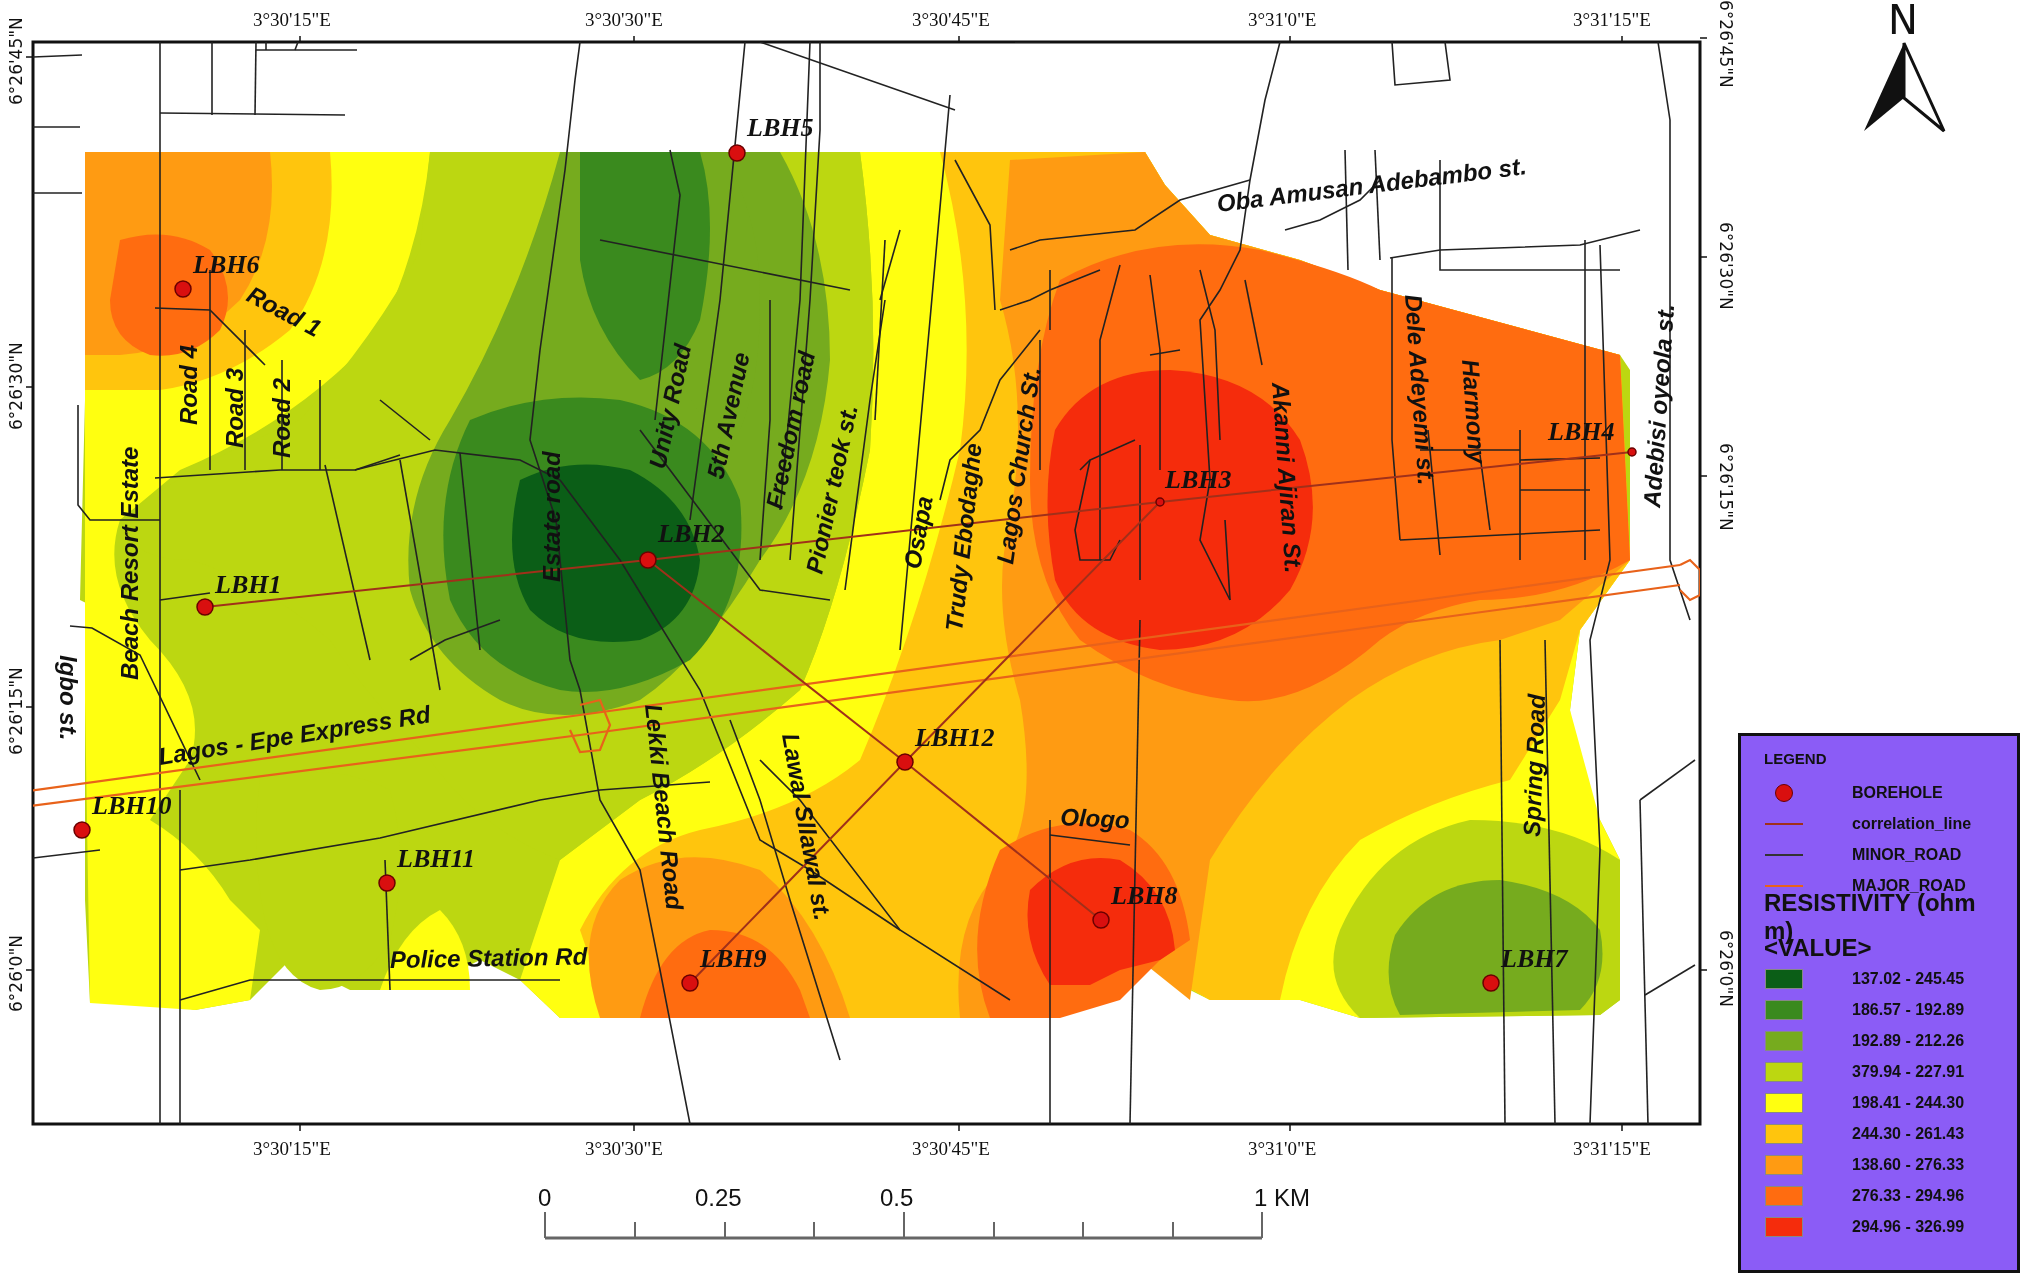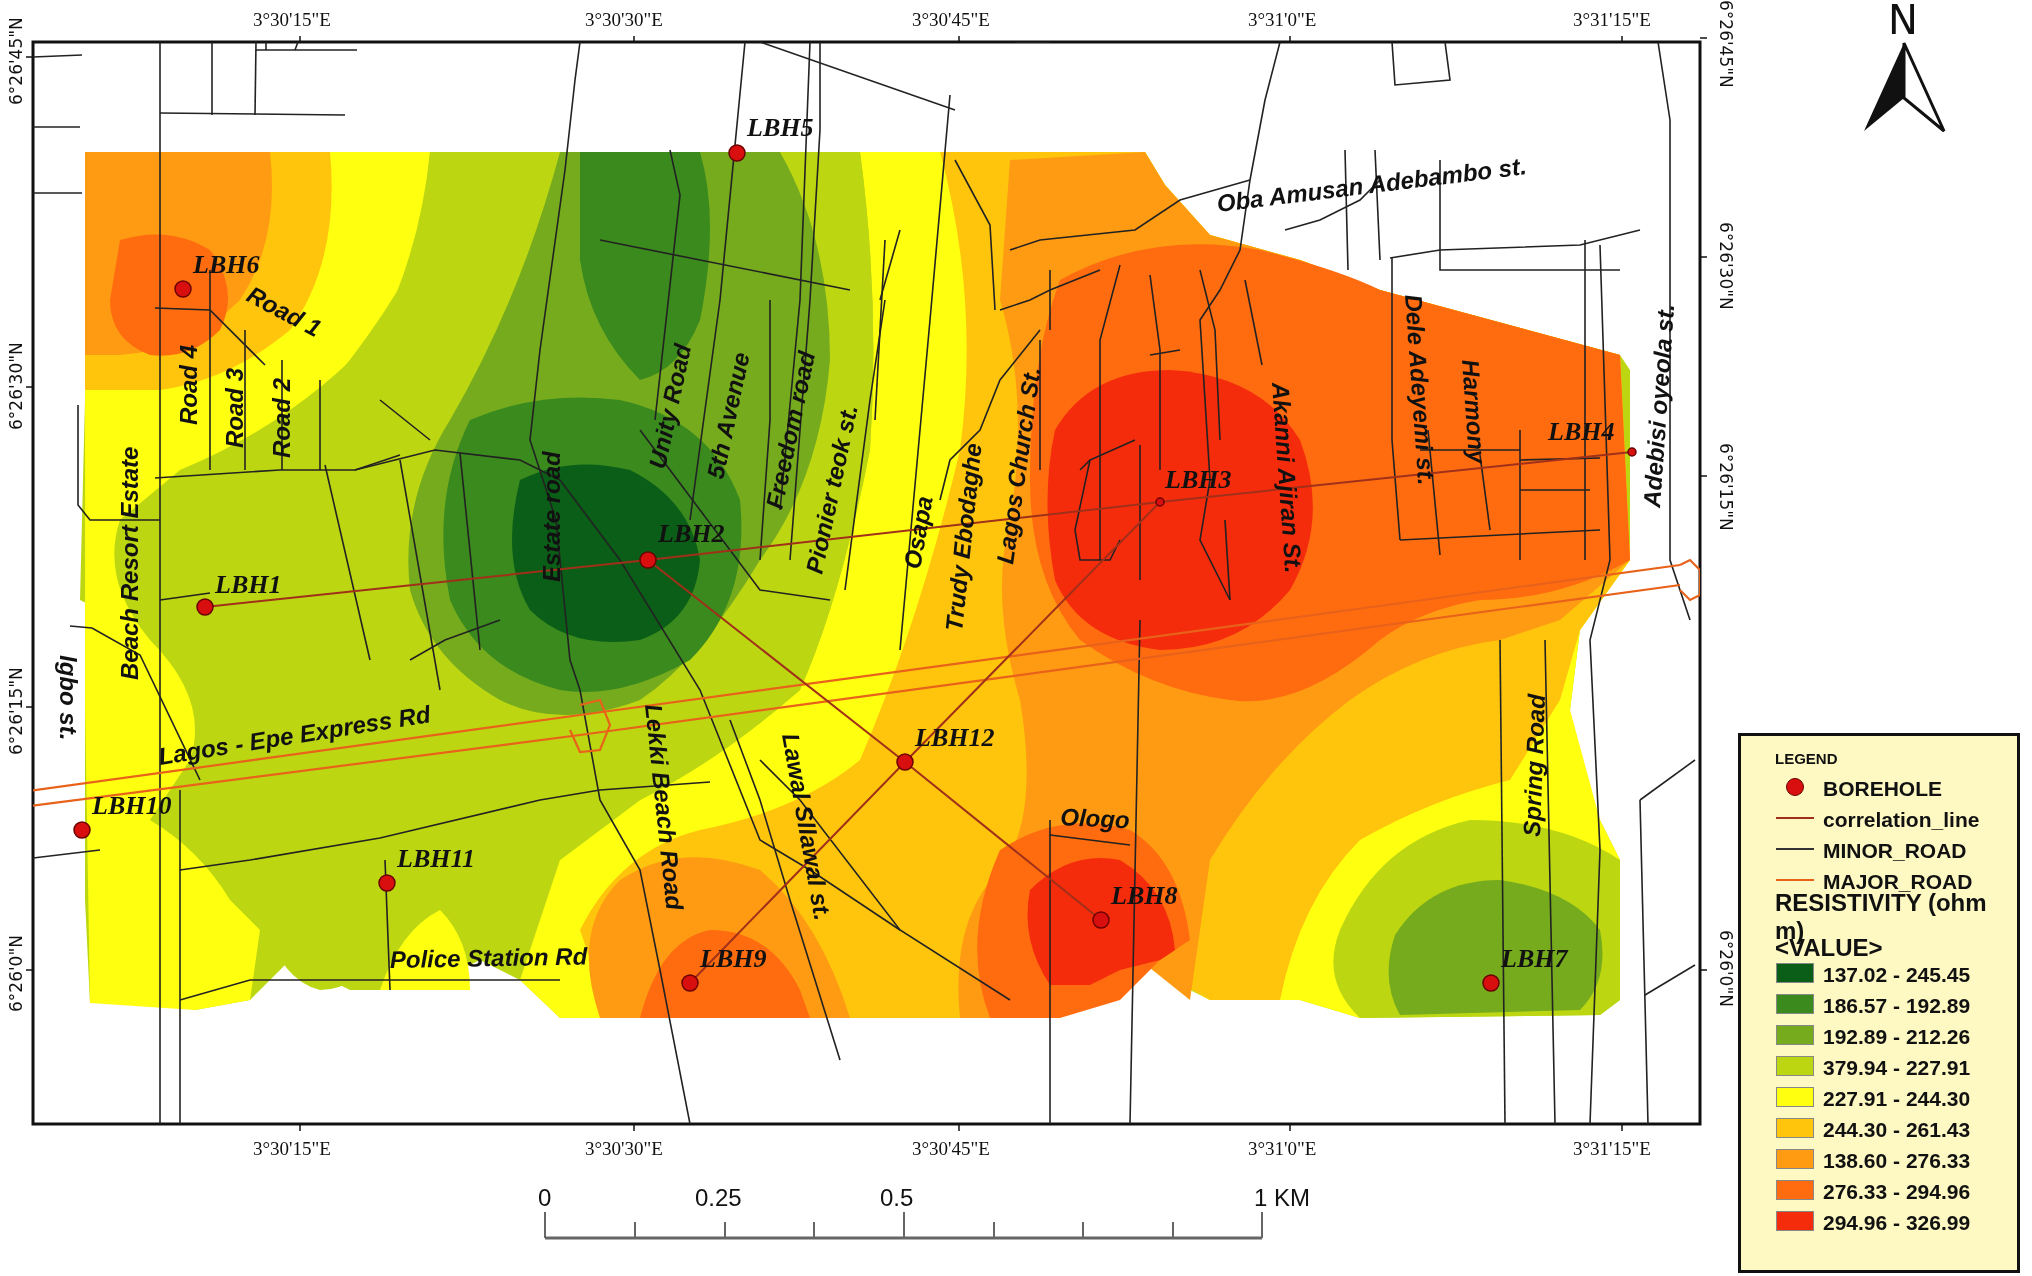--- a/index.html
+++ b/index.html
@@ -5,23 +5,23 @@
   html, body { margin: 0; padding: 0; background: #ffffff; }
   body { width: 2032px; height: 1276px; position: relative; overflow: hidden; font-family: "Liberation Sans", sans-serif; }
   #map-svg { position: absolute; left: 0; top: 0; width: 2032px; height: 1276px; }
   .tick-label { font-family: "Liberation Serif", serif; font-size: 19px; fill: #111; }
   .lat-label { font-family: "DejaVu Sans", sans-serif; font-size: 17px; fill: #111; }
   .road-label { font-family: "Liberation Sans", sans-serif; font-style: italic; font-weight: bold; font-size: 24px; fill: #111; }
   .bh-label { font-family: "Liberation Serif", serif; font-style: italic; font-weight: bold; font-size: 26px; fill: #111; }
   .scale-label { font-family: "Liberation Sans", sans-serif; font-size: 24px; fill: #111; }
   .north-n { font-family: "DejaVu Sans", sans-serif; font-size: 40px; fill: #111; }
 
-  .legend { position: absolute; left: 1738px; top: 733px; width: 282px; height: 540px; border: 3px solid #111; background: #fef9c3; box-sizing: border-box; padding: 14px 14px 0 34px; }
+  .legend { position: absolute; left: 1738px; top: 733px; width: 282px; height: 540px; border: 3px solid #111; background: #8b5cf6; box-sizing: border-box; padding: 14px 14px 0 23px; }
   .legend-title { font-weight: bold; font-size: 15px; margin-bottom: 10px; color: #111; }
-  .legend-row { display: flex; height: 31px; font-weight: bold; font-size: 21px; color: #111; }
+  .legend-row { display: flex; align-items: center; height: 31px; font-weight: bold; font-size: 16px; color: #111; gap: 40px; }
   .legend-row .sym { width: 40px; height: 20px; margin-right: 8px; display: flex; align-items: center; justify-content: center; }
   .legend-row .dot { width: 16px; height: 16px; border-radius: 50%; background: #d90f0f; border: 1.5px solid #6a0000; }
   .legend-row .line { width: 38px; height: 2px; }
   .legend-heading { font-weight: bold; font-size: 24px; color: #111; height: 31px; display: flex; align-items: center; }
   .swatch { width: 38px; height: 20px; border: 1px solid #888; box-sizing: border-box; }
 </style>
 </head>
 <body>
 
 <svg id="map-svg" viewBox="0 0 2032 1276" xmlns="http://www.w3.org/2000/svg">
@@ -355,21 +355,21 @@
   <div class="legend-row">
       <span class="sym">
         <span class="swatch" style="background:#bcd711"></span>
       </span>
       <span>379.94 - 227.91</span>
     </div>
   <div class="legend-row">
       <span class="sym">
         <span class="swatch" style="background:#ffff10"></span>
       </span>
-      <span>227.91 - 244.30</span>
+      <span>198.41 - 244.30</span>
     </div>
   <div class="legend-row">
       <span class="sym">
         <span class="swatch" style="background:#ffc50d"></span>
       </span>
       <span>244.30 - 261.43</span>
     </div>
   <div class="legend-row">
       <span class="sym">
         <span class="swatch" style="background:#ff9b12"></span>

